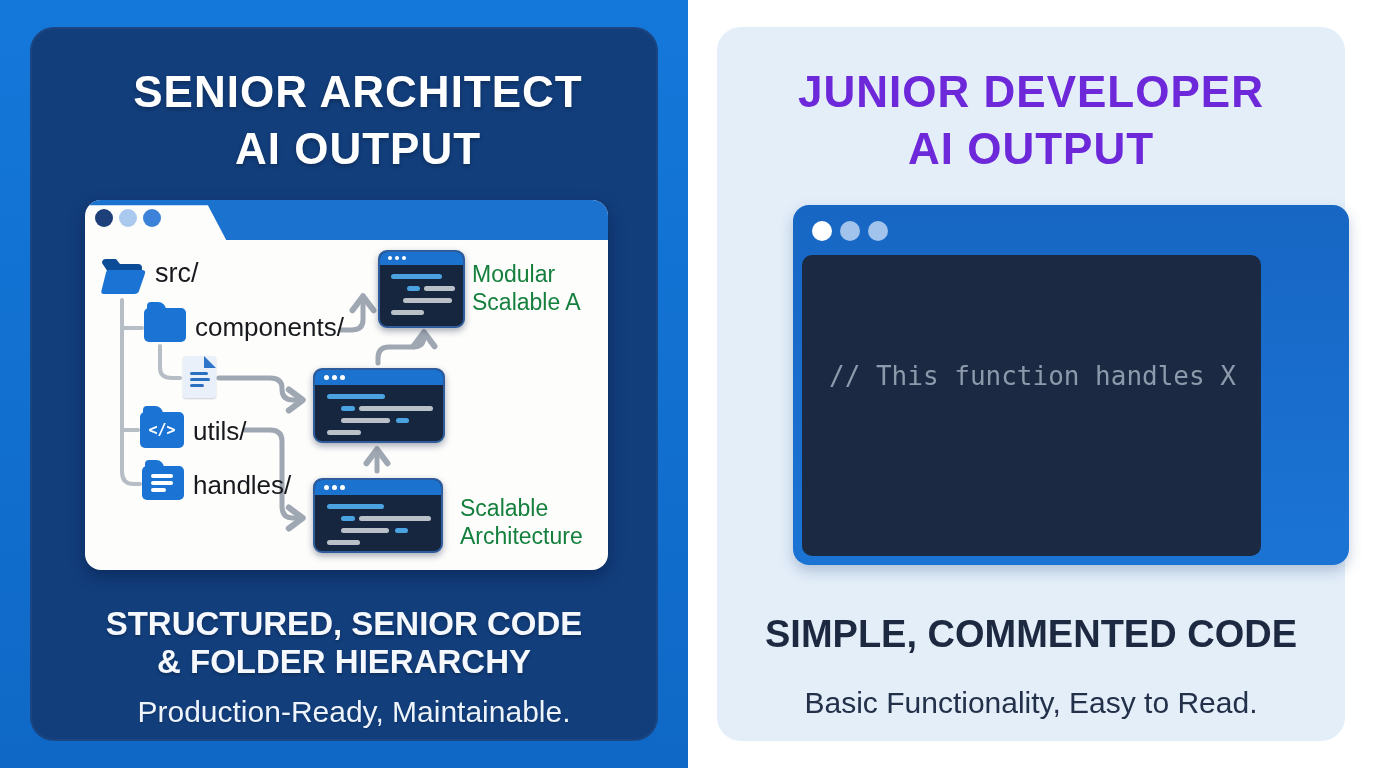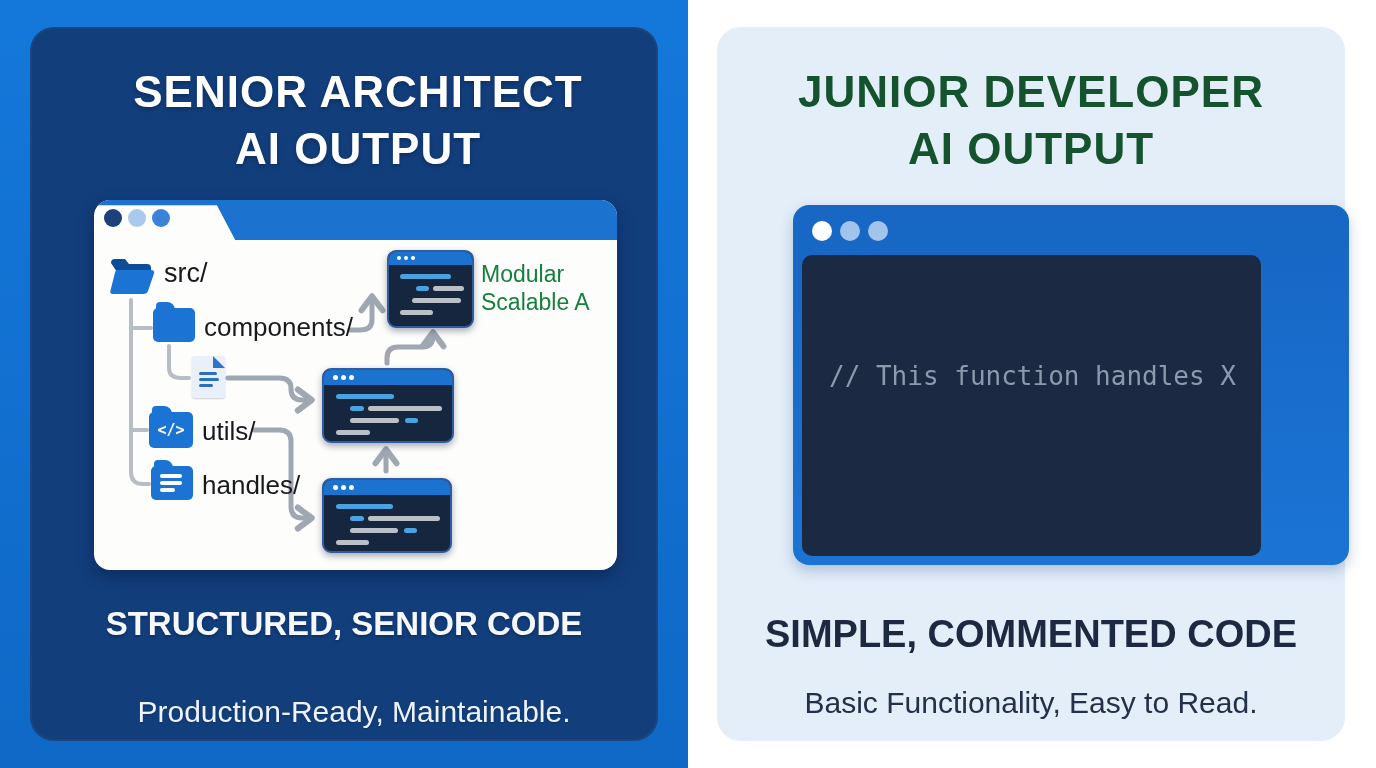--- a/index.html
+++ b/index.html
@@ -12,31 +12,31 @@
   .half-right { background:#ffffff; }
 
   .panel { position:absolute; left:30px; top:27px; width:628px; height:714px; border-radius:24px; }
   .panel-dark  { background:#123e7c; box-shadow:inset 0 0 0 2px rgba(255,255,255,0.04); }
   .panel-light { left:29px; background:#e3eef9; }
 
   
   .big-title { position:absolute; top:36px; left:0; width:100%; text-align:center;
                font-size:44px; line-height:57px; font-weight:bold; letter-spacing:1px; }
   .big-title.light { color:#ffffff; text-shadow:0 2px 4px rgba(0,0,0,.28);padding-left:28px; }
-  .big-title.dark  { color:#14532d; }
+  .big-title.dark  { color:#6d28d9; }
 
   .headline { position:absolute; left:0; width:100%; text-align:center; font-weight:bold; }
   .headline.light { top:578px; font-size:33px; line-height:38px; color:#f5f9fd; text-shadow:0 2px 3px rgba(0,0,0,.25); }
   .sub { position:absolute; left:0; width:100%; text-align:center; font-weight:normal; }
   .sub.light { top:668px; font-size:30px; color:#eef4fb; text-shadow:0 1px 2px rgba(0,0,0,.2);padding-left:20px; }
   .headline.dark { top:586px; font-size:38px; color:#1d2940; }
   .sub.dark { top:659px; font-size:30px; color:#22304a; }
 
   
-  .app-window { position:absolute; left:64px; top:173px; width:523px; height:370px;
+  .app-window { position:absolute; left:55px; top:173px; width:523px; height:370px;
                 background:#fdfdfc; border-radius:16px; overflow:hidden;
                 box-shadow:0 6px 16px rgba(0,10,40,.35); }
   .app-header { position:absolute; left:0; top:0; width:100%; height:40px; }
   .app-header-blue { position:absolute; inset:0; background:#1b72cf;
                      clip-path:polygon(0 0,100% 0,100% 100%,27% 100%,23.5% 13%,0 13%); }
   .hdot { position:absolute; top:9px; width:18px; height:18px; border-radius:50%; }
 
   
   .tree-label { position:absolute; font-size:26px; color:#17191d; }
 
@@ -186,24 +186,29 @@
         <span class="mdot" style="left:9px;top:5px;width:5px;height:5px"></span>
         <span class="mdot" style="left:17px;top:5px;width:5px;height:5px"></span>
         <span class="mdot" style="left:25px;top:5px;width:5px;height:5px"></span>
         <span class="bar blue" style="left:12px;top:24px;width:57px"></span>
         <span class="bar blue" style="left:26px;top:36px;width:14px"></span>
         <span class="bar gray" style="left:44px;top:36px;width:72px"></span>
         <span class="bar gray" style="left:26px;top:48px;width:48px"></span>
         <span class="bar blue" style="left:80px;top:48px;width:13px"></span>
         <span class="bar gray" style="left:12px;top:60px;width:33px"></span>
       </div>
+      <div class="module-label" style="left:375px;top:294px">
+        <div>Scalable</div>
+        <div>Architecture</div>
+      </div>
     </div>
 
     <div class="headline light">
       <div>STRUCTURED, SENIOR CODE</div>
+      <div>&amp; FOLDER HIERARCHY</div>
     </div>
     <div class="sub light">Production-Ready, Maintainable.</div>
   </div>
 </div>
 
 <div class="half half-right">
   <div class="panel panel-light">
 
     <div class="big-title dark">
       <div>JUNIOR DEVELOPER</div>

